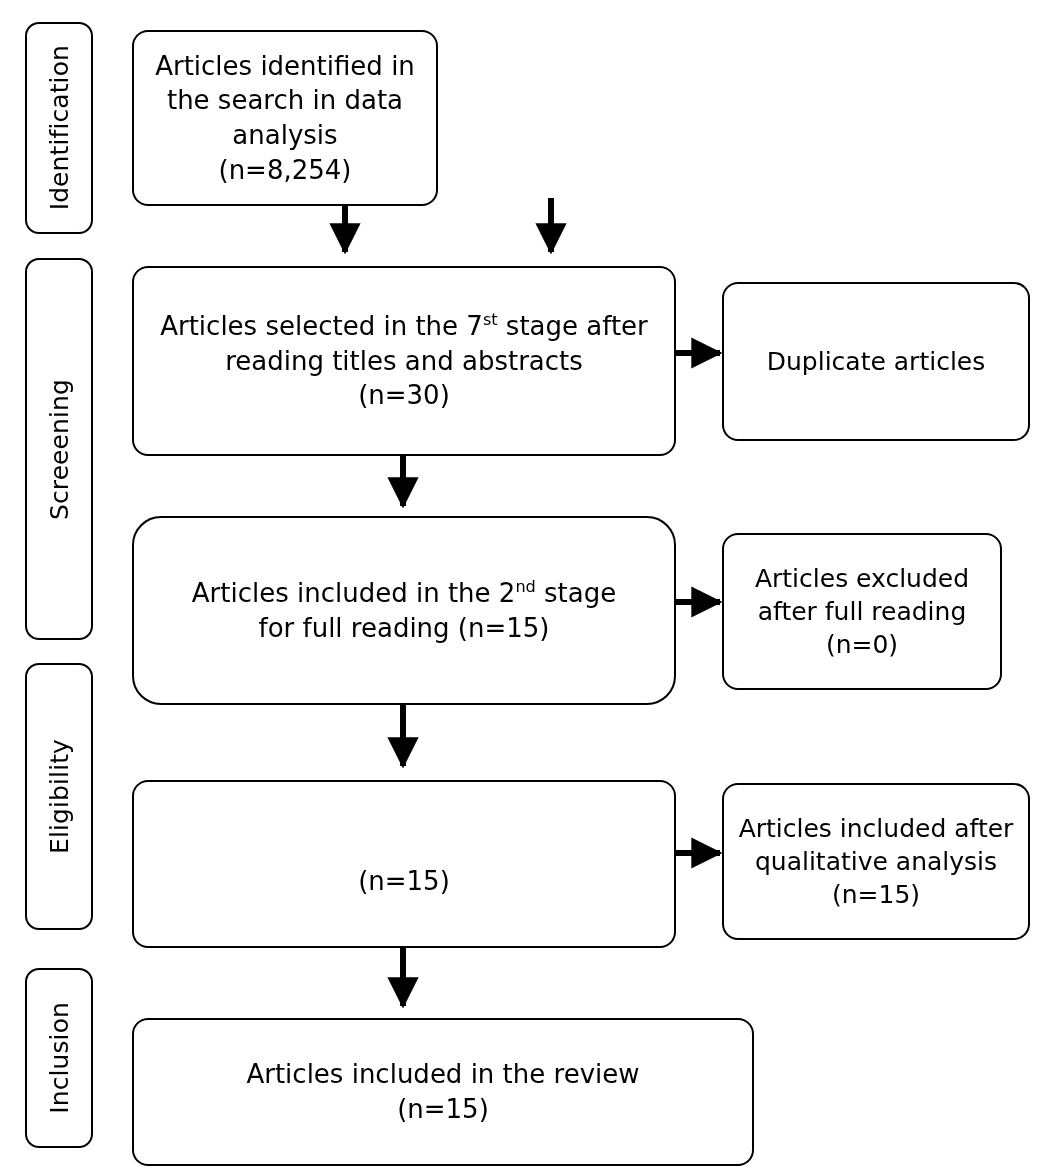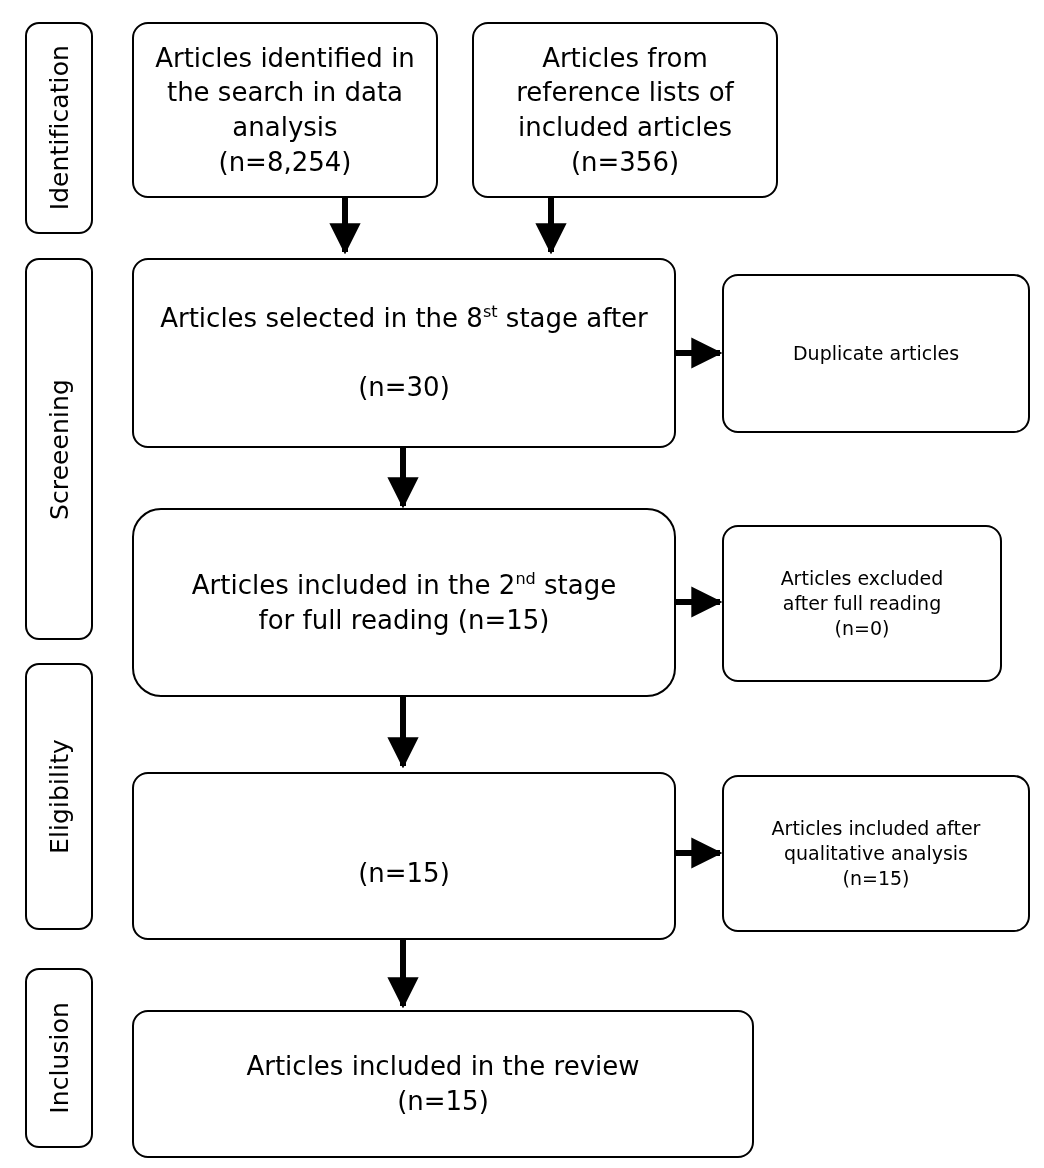--- a/index.html
+++ b/index.html
@@ -43,28 +43,29 @@
     position: absolute;
     box-sizing: border-box;
     border: 2.5px solid #000000;
     border-radius: 16px;
     background: #ffffff;
     display: flex;
     align-items: center;
     justify-content: center;
     text-align: center;
     padding: 6px 14px;
+    margin-top: 8px;
   }
   .flow-box .box-text {
     font-size: 26px;
     line-height: 1.33;
     color: #000000;
   }
   .flow-box.small .box-text {
-    font-size: 19px;
+    font-size: 25px;
     line-height: 1.32;
   }
   .box-text sup {
     font-size: 0.62em;
     vertical-align: super;
     line-height: 0;
   }
 
   
   #connectors {
@@ -121,33 +122,25 @@
 
   <div class="flow-box" style="left:132px; top:22px; width:306px; height:176px;">
     <div class="box-text">
       <span>Articles identified in</span><br>
       <span>the search in data</span><br>
       <span>analysis</span><br>
       <span>(n=8,254)</span>
     </div>
   </div>
 
-  <div class="flow-box" style="left:472px; top:22px; width:306px; height:176px;">
-    <div class="box-text">
-      <span>Articles from</span><br>
-      <span>reference lists of</span><br>
-      <span>included articles</span><br>
-      <span>(n=356)</span>
-    </div>
-  </div>
 
   <div class="flow-box" style="left:132px; top:258px; width:544px; height:190px;">
     <div class="box-text">
-      <span><span>Articles selected in the 8</span><sup>st</sup><span> stage after</span></span><br>
-      <br>
+      <span><span>Articles selected in the 7</span><sup>st</sup><span> stage after</span></span><br>
+      <span>reading titles and abstracts</span><br>
       <span>(n=30)</span>
     </div>
   </div>
 
   <div class="flow-box small" style="left:722px; top:274px; width:308px; height:159px;">
     <div class="box-text">
       <span>Duplicate articles</span><br>
     </div>
   </div>
 

